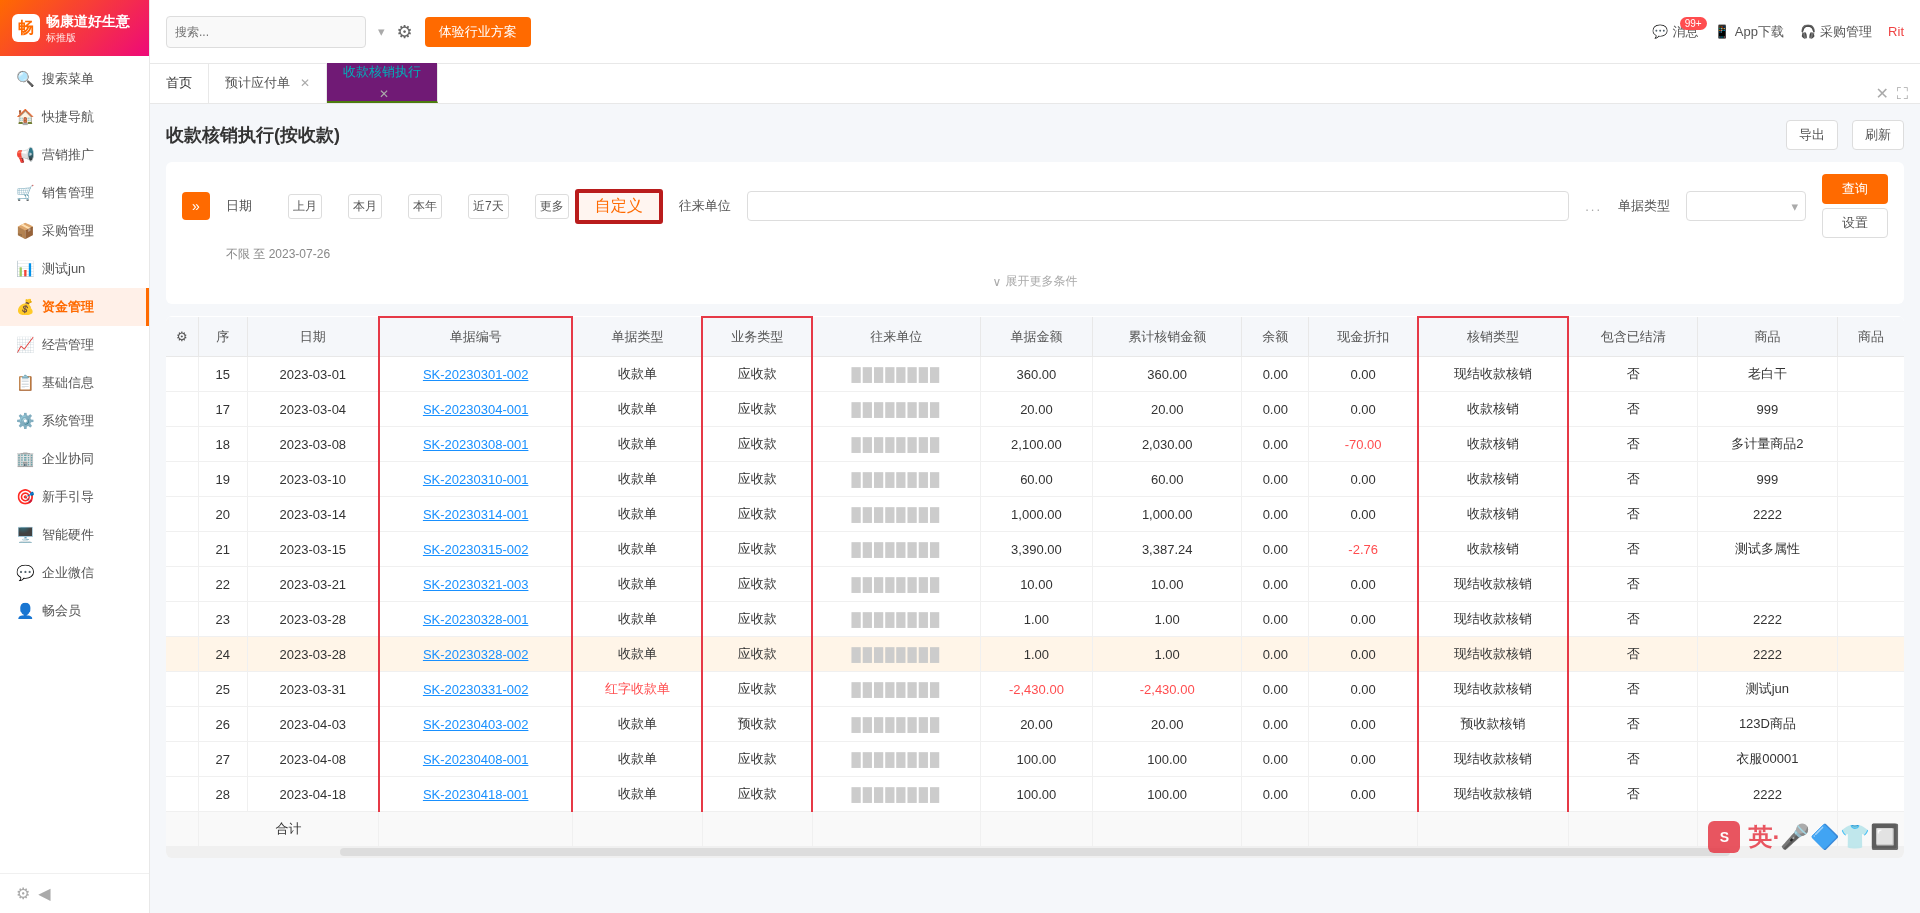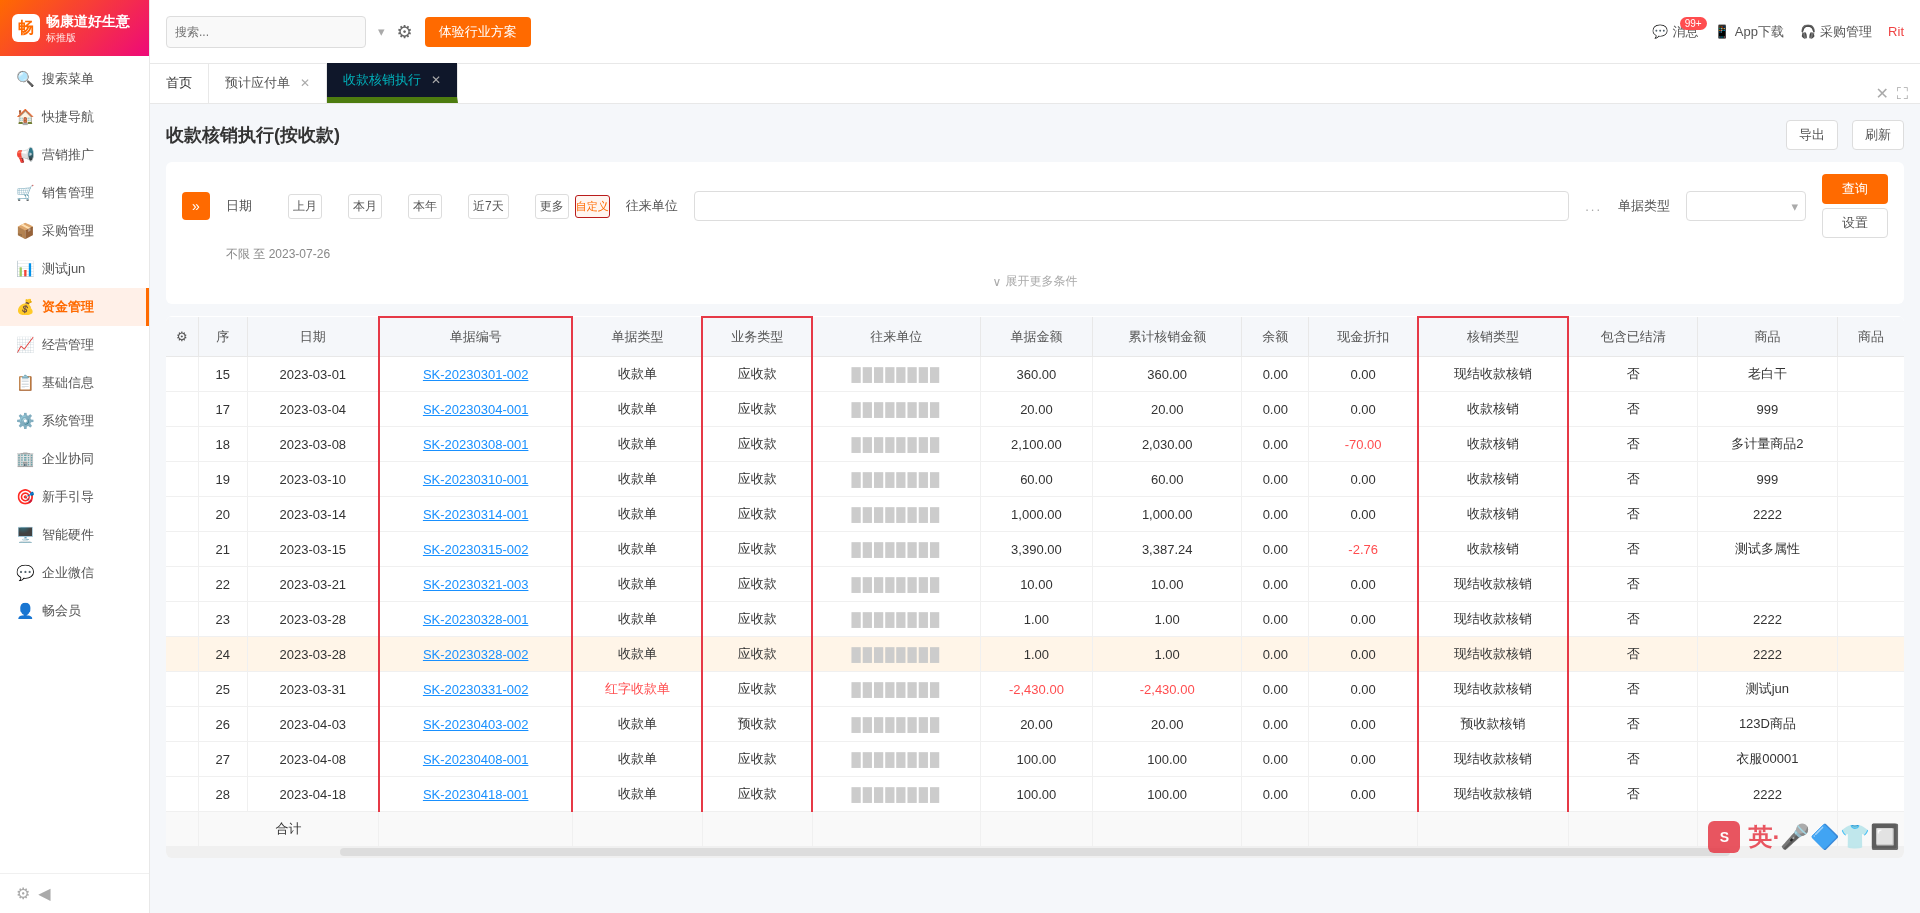--- a/index.html
+++ b/index.html
@@ -128,23 +128,24 @@
       padding: 0 16px;
       cursor: pointer;
       color: #555;
       font-size: 13px;
       border-right: 1px solid #e8e8e8;
       gap: 6px;
       position: relative;
     }
     .tab-item.home { color: #333; font-weight: 500; }
     .tab-item.active {
-      background: #0f172a;
+      background: #701a75;
       color: #00b0b9;
-      border-bottom: 6px solid #4d7c0f;
+      border-bottom: 2px solid #4d7c0f;
+      flex-direction: column;
     }
     .tab-close { color: #aaa; font-size: 12px; cursor: pointer; margin-left: 4px; }
     .tab-spacer { flex: 1; }
     .tab-bar-actions { display: flex; align-items: center; gap: 8px; padding: 0 12px; }
     .tab-action-btn { color: #aaa; cursor: pointer; font-size: 16px; }
 
     
     .content-area { flex: 1; overflow: auto; background: #f5f7fa; padding: 16px; }
 
     
@@ -203,25 +204,25 @@
       padding: 3px 4px;
       border: 1px solid #ddd;
       border-radius: 3px;
       cursor: pointer;
       font-size: 12px;
       color: #555;
       background: #fff;
       margin-left: 20px;
     }
     .filter-custom-btn {
-      padding: 3px 0;
-      border: 1px solid #b91c1c;
+      padding: 3px 16px;
+      border: 4px solid #b91c1c;
       border-radius: 3px;
       cursor: pointer;
-      font-size: 11px;
+      font-size: 16px;
       color: #ff6a00;
       background: #fff5f0;
     }
     .filter-input {
       flex: 1;
       height: 30px;
       border: 1px solid #ddd;
       border-radius: 4px;
       padding: 0 8px;
       font-size: 12px;

